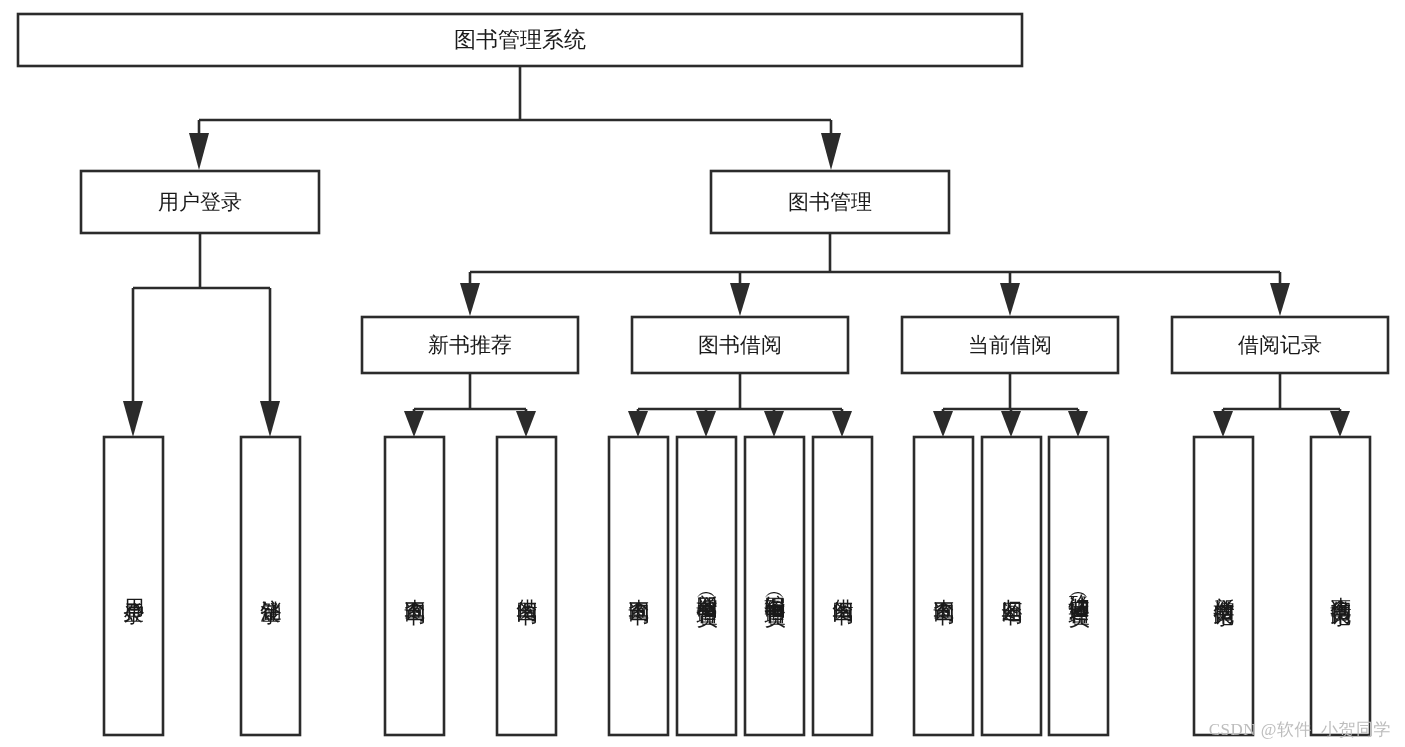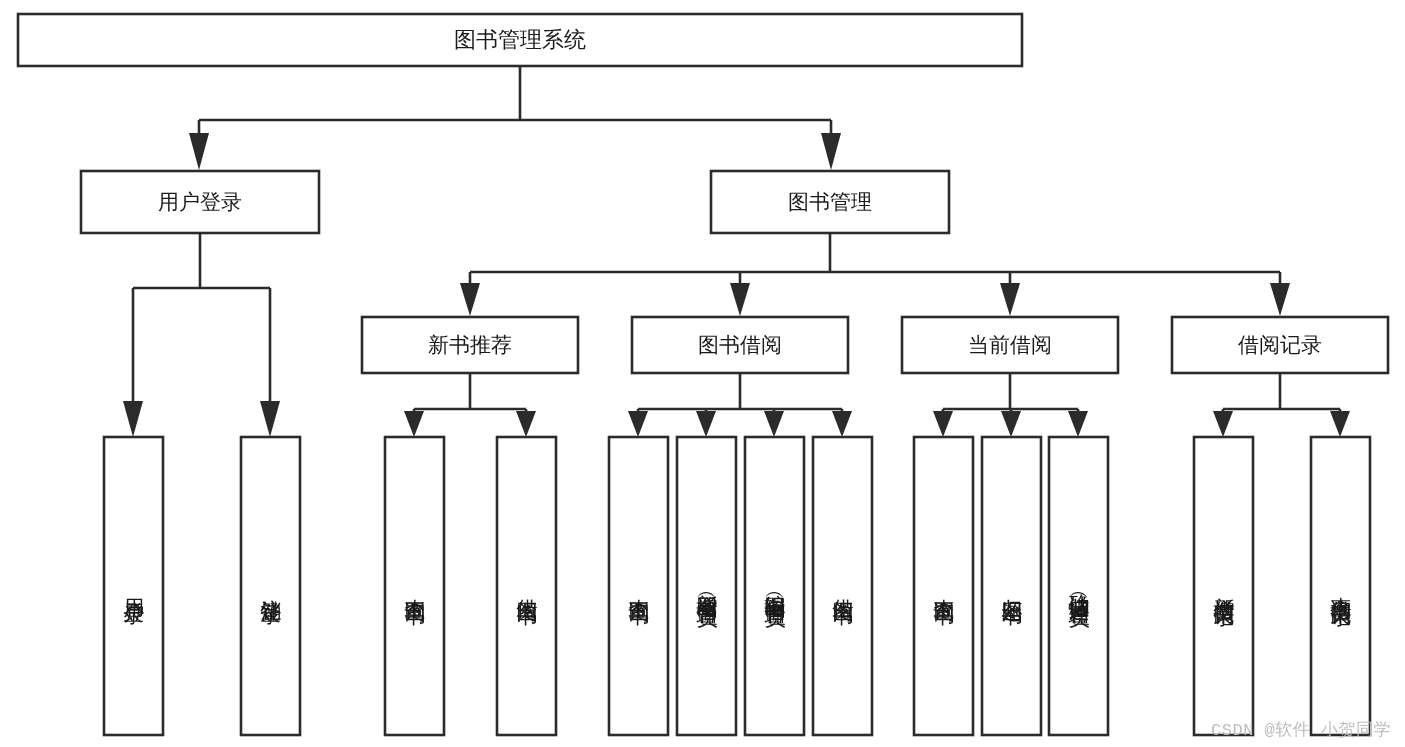--- a/index.html
+++ b/index.html
@@ -66,21 +66,21 @@
     align-items: center;
     justify-content: center;
     text-align: center;
     white-space: nowrap;
     pointer-events: none;
   }
   .watermark {
     position: absolute;
     right: 14px;
     bottom: 6px;
-    font-family: Liberation Mono, monospace;
+    font-family: Liberation Serif, serif;
     font-size: 17px;
     color: #bdbdbd;
     letter-spacing: 0.5px;
     white-space: nowrap;
   }
 </style>
 </head>
 <body>
 
 <div id="canvas">

